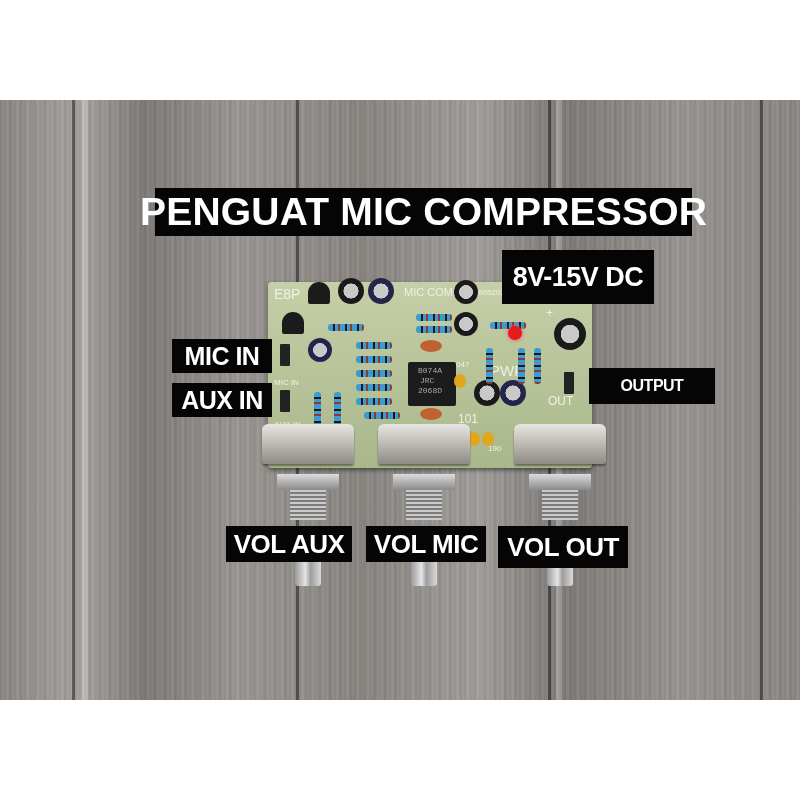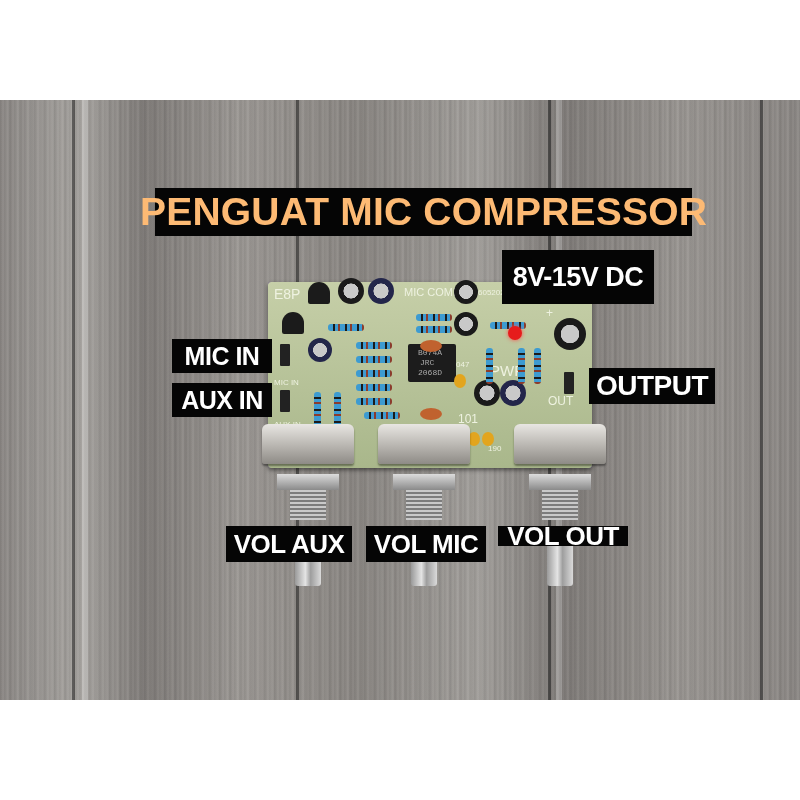--- a/index.html
+++ b/index.html
@@ -7,28 +7,28 @@
   .photo { position:absolute; left:0; top:100px; width:800px; height:600px; overflow:hidden;
     background:
       repeating-linear-gradient(90deg, rgba(0,0,0,0.05) 0px, rgba(0,0,0,0.0) 2px, rgba(255,255,255,0.05) 3px, rgba(0,0,0,0.07) 5px),
       repeating-linear-gradient(90deg, rgba(60,60,60,0.06) 0px, rgba(255,255,255,0.04) 7px, rgba(40,40,40,0.08) 11px),
       linear-gradient(90deg, #8c8885 0%, #a9a6a2 10%, #7f7b78 18%, #9c9894 30%, #8a8682 45%, #a3a09c 60%, #7e7a77 70%, #9a9692 85%, #8b8784 100%);
   }
   .plank-seam { position:absolute; top:0; width:3px; height:600px; background:rgba(30,30,30,0.55); }
   .plank-light { position:absolute; top:0; width:6px; height:600px; background:rgba(255,255,255,0.25); }
 
   .label { position:absolute; background:#050505; color:#ffffff; font-family:"Liberation Sans", sans-serif; font-weight:bold; white-space:nowrap; display:flex; align-items:center; justify-content:center; letter-spacing:-0.5px; }
-  .title { left:155px; top:188px; width:537px; height:48px; color:#fdba74; font-size:39px; letter-spacing:0.2px; }
+  .title { left:155px; top:188px; width:537px; height:48px; color:#ffffff; font-size:39px; letter-spacing:0.2px; }
   .lbl-pwr { left:502px; top:250px; width:152px; height:54px; font-size:27px; }
   .lbl-mic { left:172px; top:339px; width:100px; height:34px; font-size:25px; }
   .lbl-aux { left:172px; top:383px; width:100px; height:34px; font-size:25px; }
-  .lbl-out { left:589px; top:368px; width:126px; height:36px; font-size:28px; }
+  .lbl-out { left:589px; top:368px; width:126px; height:36px; font-size:16px; }
   .lbl-vaux { left:226px; top:526px; width:126px; height:36px; font-size:26px; }
   .lbl-vmic { left:366px; top:526px; width:120px; height:36px; font-size:26px; }
-  .lbl-vout { left:498px; top:526px; width:130px; height:20px; font-size:26px; }
+  .lbl-vout { left:498px; top:526px; width:130px; height:42px; font-size:26px; }
 
   
   .pcb { position:absolute; left:268px; top:282px; width:324px; height:186px; background:#4c1d95; border-radius:3px; box-shadow:0 2px 4px rgba(0,0,0,0.5); }
   .pcb-inner { position:absolute; inset:0; background:linear-gradient(180deg,#c6cfa8 0%, #a9b78b 100%); border-radius:3px; }
   .silk { position:absolute; color:#eef2e0; font-family:"Liberation Sans", sans-serif; font-size:10px; }
   .res { position:absolute; height:7px; width:36px; border-radius:3px; background:repeating-linear-gradient(90deg,#3d9bd1 0px,#3d9bd1 5px,#1b1b1b 5px,#1b1b1b 7px,#3d9bd1 7px,#3d9bd1 10px,#8b3b2c 10px,#8b3b2c 12px); }
   .res.v { width:7px; height:36px; background:repeating-linear-gradient(180deg,#3d9bd1 0px,#3d9bd1 5px,#1b1b1b 5px,#1b1b1b 7px,#3d9bd1 7px,#3d9bd1 10px,#8b3b2c 10px,#8b3b2c 12px); }
   .ecap { position:absolute; border-radius:50%; background:radial-gradient(circle at 50% 50%, #c9c9c9 0 40%, #1a1a1a 42% 100%); }
   .ecap.blue { background:radial-gradient(circle at 50% 50%, #c9c9c9 0 40%, #23264a 42% 100%); }
   .ic { position:absolute; background:#1c1c1c; border-radius:2px; }
@@ -95,21 +95,21 @@
   <div class="res" style="left:148px;top:44px"></div>
   <div class="res" style="left:222px;top:40px"></div>
   <div class="res" style="left:162px;top:152px"></div>
   <div class="res" style="left:262px;top:146px"></div>
   <div class="res v" style="left:46px;top:110px"></div>
   <div class="res v" style="left:66px;top:110px"></div>
   <div class="res v" style="left:218px;top:66px"></div>
   <div class="res v" style="left:250px;top:66px"></div>
   <div class="res v" style="left:266px;top:66px"></div>
 
-  <div class="ic" style="left:140px;top:62px;width:48px;height:38px">
+  <div class="ic" style="left:140px;top:80px;width:48px;height:44px">
     <span class="ic-text" style="left:10px;top:4px">B074A</span>
     <span class="ic-text" style="left:12px;top:14px">JRC</span>
     <span class="ic-text" style="left:10px;top:24px">2068D</span>
   </div>
 
   <div class="ccap brown" style="left:152px;top:58px;width:22px;height:12px"></div>
   <div class="ccap brown" style="left:152px;top:126px;width:22px;height:12px"></div>
   <div class="ccap" style="left:120px;top:142px;width:16px;height:12px"></div>
   <div class="ccap" style="left:186px;top:92px;width:12px;height:14px"></div>
   <div class="ccap" style="left:200px;top:150px;width:12px;height:14px"></div>

